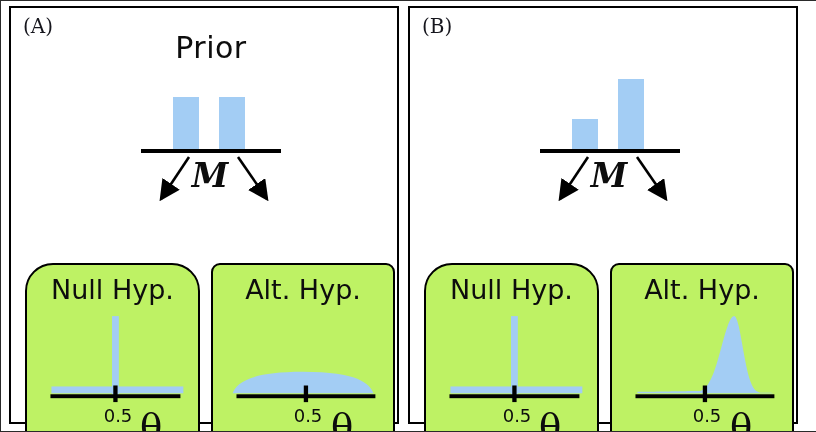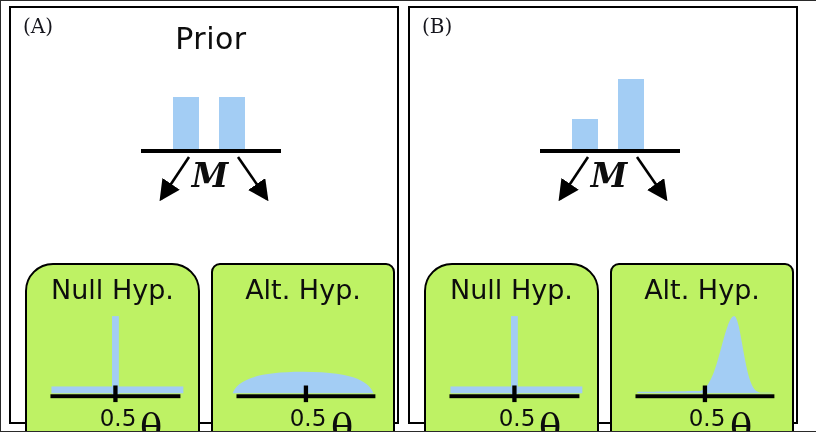--- a/index.html
+++ b/index.html
@@ -13,21 +13,21 @@
     position:absolute; top:5px; width:390px; height:418px;
     border:2px solid #000; box-sizing:border-box; background:#fff;
   }
   .panel.pa { left:8px; }
   .panel.pb { left:407px; }
   .corner-label {
     position:absolute; left:12px; top:6px;
     font-family:"DejaVu Serif", serif; font-size:20px; color:#16161d;
   }
   .panel-title {
-    position:absolute; left:0; right:0; top:13px; text-align:center;
+    position:absolute; left:0; right:0; top:22px; text-align:center;
     font-size:30px; text-indent:14px; letter-spacing:0.5px;
   }
   .bars { position:absolute; left:130px; top:0; width:138px; height:141px; }
   .bar  { position:absolute; bottom:0; width:26px; }
   .bar.b0 { left:32px; }
   .bar.b1 { left:78px; }
   .bar-line { position:absolute; left:130px; top:141px; width:140px; height:4px; background:#000; }
   .m-label {
     position:absolute; left:176px; top:148px; width:46px; text-align:center;
     font-family:"DejaVu Serif", serif; font-style:italic; font-weight:bold; font-size:33px;
@@ -37,21 +37,21 @@
     position:absolute; top:211px; height:200px; background:#bef264;
     border:2.5px solid #000; border-radius:28px; box-sizing:border-box;margin-top:44px;
   }
   .hyp-box.left  { left:14px;  width:175px; }
   .hyp-box.right { left:200px; width:184px;border-radius:9px; }
   .box-title {
     position:absolute; top:9px; left:0; right:0; text-align:center;
     font-size:27px; white-space:nowrap;
   }
   .plot { position:absolute; left:0; top:0; width:100%; height:100%; }
-  .tick-label { position:absolute; top:140px; transform:translateX(-50%); font-size:23px; }
+  .tick-label { position:absolute; top:140px; transform:translateX(-50%); font-size:18px; }
   .theta-label { position:absolute; top:144px; font-family:"DejaVu Serif", serif; font-size:37px; line-height:1; }
   .hyp-box.left  .tick-label { left:91px; }
   .hyp-box.right .tick-label { left:95px; }
   .hyp-box.left  .theta-label { left:113px; }
   .hyp-box.right .theta-label { left:118px; }
 </style>
 </head>
 <body>
 
 <div class="figure">

